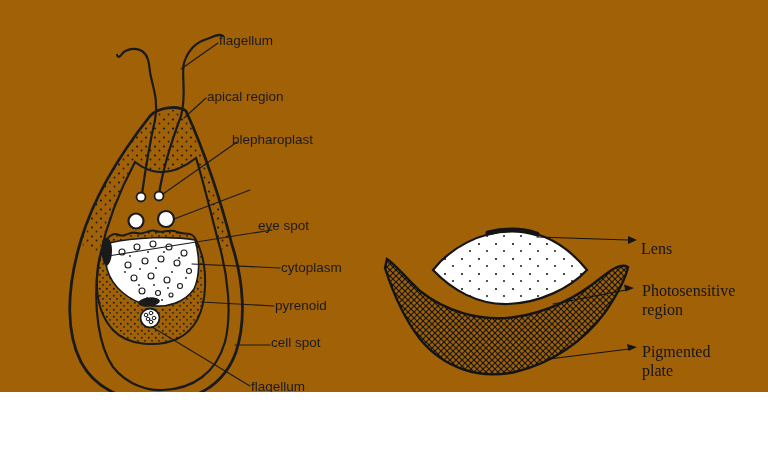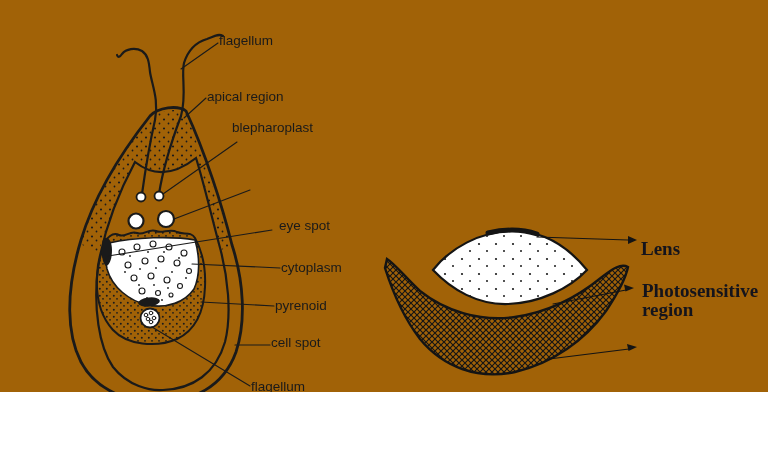--- a/index.html
+++ b/index.html
@@ -7,21 +7,21 @@
     position:relative;width:768px;height:392px;background:#a16207;overflow:hidden;
     font-family:"Liberation Sans",sans-serif;
   }
   .stage svg{position:absolute;left:0;top:0;}
   .lblA{
     position:absolute;font-family:"Liberation Sans",sans-serif;
     font-size:13.5px;color:#1a1a1a;white-space:nowrap;line-height:15px;
   }
   .lblB{
     position:absolute;font-family:"Liberation Serif",serif;
-    font-size:19px;font-weight:700;color:#14141c;white-space:pre-line;line-height:19px;
+    font-size:16px;font-weight:400;color:#14141c;white-space:pre-line;line-height:19px;
   }
   .letterA{
     position:absolute;left:145px;top:416px;font-family:"Liberation Sans",sans-serif;
     font-size:17px;color:#1a1a1a;
   }
   .letterB{
     position:absolute;left:510px;top:392px;font-family:"Liberation Serif",serif;
     font-size:16px;font-weight:600;color:#14141c;
   }
 </style>
@@ -167,26 +167,28 @@
         <line x1="553" y1="304" x2="626" y2="290"></line>
         <polygon points="634,288 624,284.5 625.5,291.5" stroke="none"></polygon>
         <line x1="549" y1="359" x2="629" y2="349"></line>
         <polygon points="637,347 627,344 628.5,351" stroke="none"></polygon>
       </g>
     </g>
   </svg>
 
   <div class="lblA" style="left:219px;top:33px">flagellum</div>
   <div class="lblA" style="left:207px;top:89px">apical region</div>
-  <div class="lblA" style="left:232px;top:120px">blepharoplast</div>
-  <div class="lblA" style="left:279px;top:218px">eye spot</div>
+  <div class="lblA" style="left:232px;top:132px">blepharoplast</div>
+  <div class="lblA" style="left:258px;top:218px">eye spot</div>
   <div class="lblA" style="left:281px;top:260px">cytoplasm</div>
   <div class="lblA" style="left:275px;top:298px">pyrenoid</div>
   <div class="lblA" style="left:271px;top:335px">cell spot</div>
   <div class="lblA" style="left:251px;top:379px">flagellum</div>
   <div class="letterA">A</div>
 
   <div class="lblB" style="left:641px;top:239px">Lens</div>
   <div class="lblB" style="left:642px;top:281px">Photosensitive
 region</div>
+  <div class="lblB" style="left:642px;top:342px">Pigmented
+plate</div>
   <div class="letterB">B</div>
 
 </div>
 
 </body></html>

